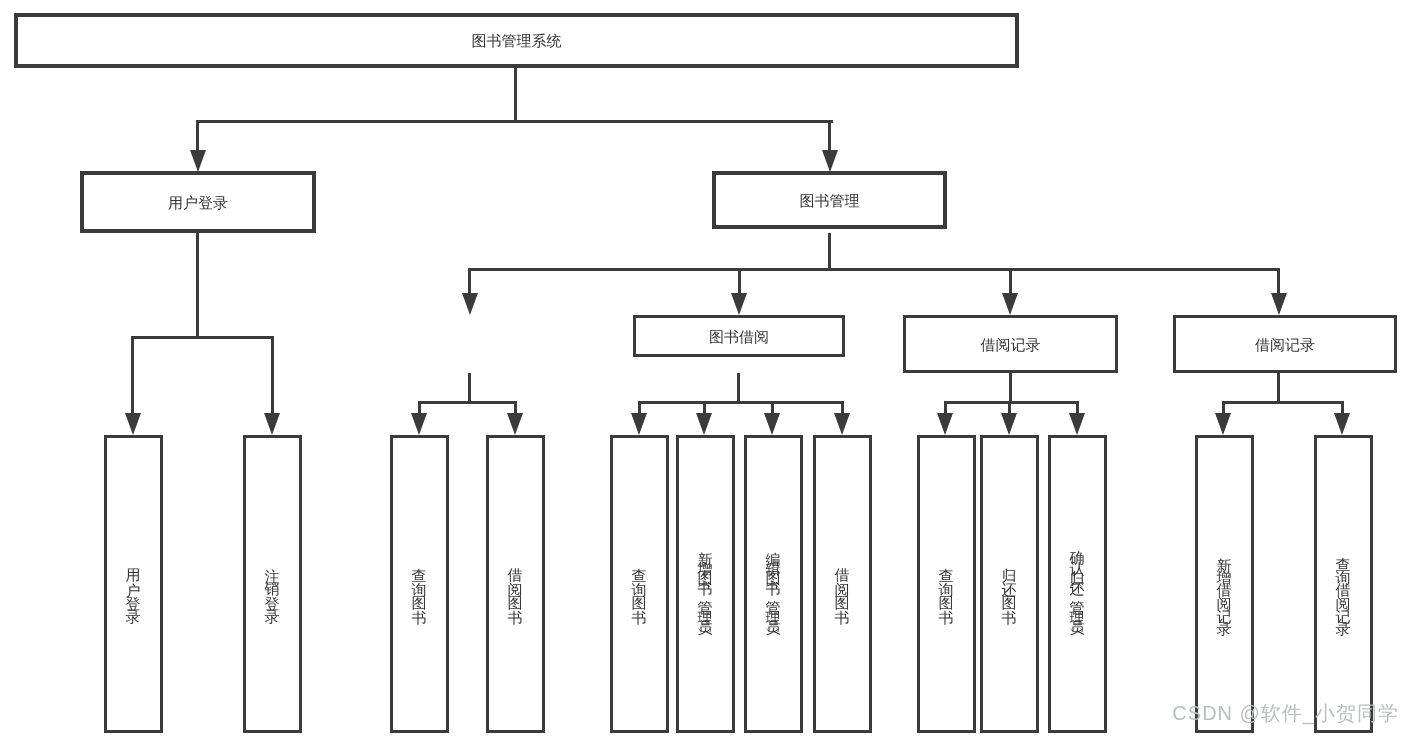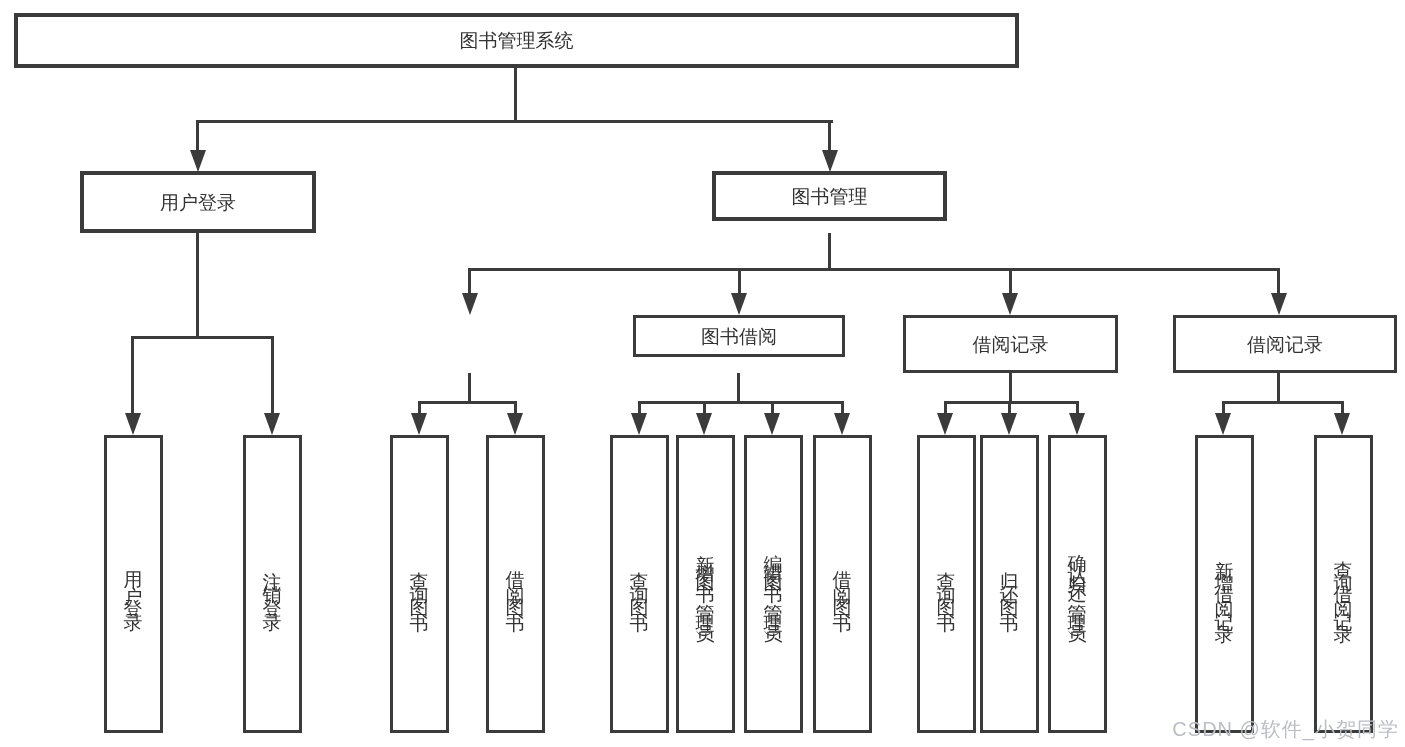--- a/index.html
+++ b/index.html
@@ -13,21 +13,21 @@
   }
   .node {
     position: absolute;
     box-sizing: border-box;
     background: #ffffff;
     border: 3px solid var(--line, #3b3b3b);
     display: flex;
     align-items: center;
     justify-content: center;
     color: var(--text, #333333);
-    font-size: 19px;
+    font-size: 15px;
     line-height: 1;
     white-space: nowrap;
   }
   .node.thick { border-width: 4px; }
   .vtext {
     writing-mode: vertical-rl;
     text-orientation: mixed;
     line-height: 1;
   }
   .v4 { letter-spacing: 14px; }
@@ -40,39 +40,39 @@
   .arrow {
     position: absolute;
     width: 0; height: 0;
     border-left: 8px solid transparent;
     border-right: 8px solid transparent;
     border-top: 22px solid var(--line, #3b3b3b);
   }
   .watermark {
     position: absolute;
     right: 6px;
-    bottom: 4px;
+    bottom: 20px;
     font-size: 20px;
     color: var(--wm, #b9bdc4);
     letter-spacing: 1px;
   }
 </style>
 </head>
 <body>
 
 <div class="canvas" style="--line: #3b3b3b; --text: #333333; --wm: #b9bdc4; --bg: #ffffff;">
 
   <div class="node thick" style="left:14px; top:13px; width:1005px; height:55px;">
     <span>图书管理系统</span>
   </div>
 
   <div class="node thick" style="left:80px; top:171px; width:236px; height:62px;">
     <span>用户登录</span>
   </div>
-  <div class="node thick" style="left:712px; top:171px; width:235px; height:50px;">
+  <div class="node thick" style="left:712px; top:171px; width:235px; height:58px;">
     <span>图书管理</span>
   </div>
 
   <div class="node" style="left:633px; top:315px; width:212px; height:42px;">
     <span>图书借阅</span>
   </div>
   <div class="node" style="left:903px; top:315px; width:215px; height:58px;">
     <span>借阅记录</span>
   </div>
   <div class="node" style="left:1173px; top:315px; width:224px; height:58px;">

